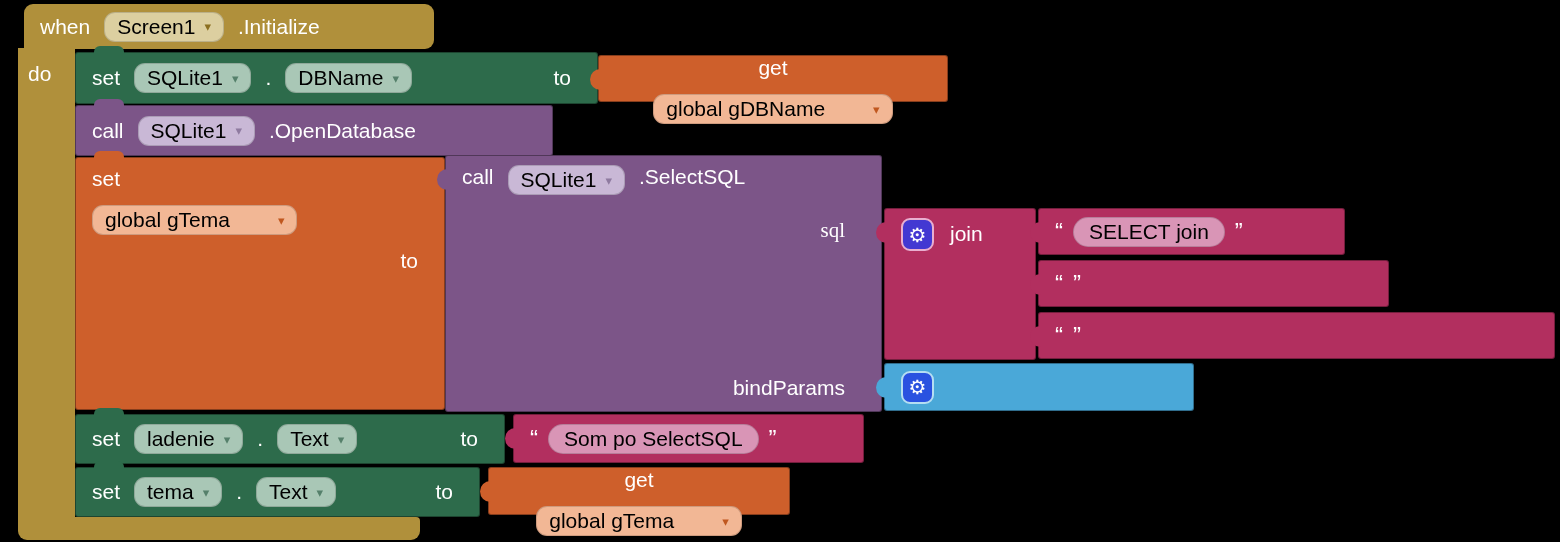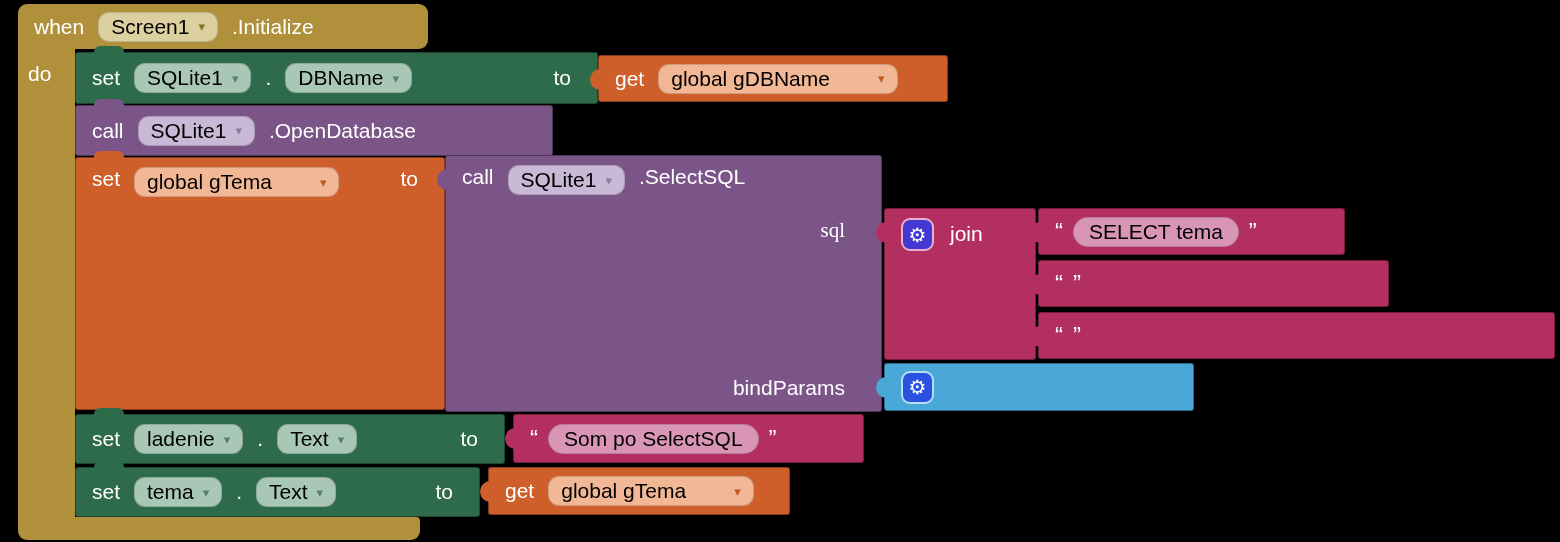--- a/index.html
+++ b/index.html
@@ -8,21 +8,21 @@
     font-family:"Liberation Sans", sans-serif; overflow:hidden;
   }
   .block {
     position:absolute; box-sizing:border-box;
     display:flex; align-items:center; gap:14px; padding:0 16px;
     color:#fff; font-size:21px; border:1px solid rgba(0,0,0,.35); border-radius:3px;
   }
   .gold   { background:#B0903B; border:none; }
   .green  { background:#2D6B4B; }
   .purple { background:#7C5588; }
-  .orange { background:#CE5F2B; }
+  .orange { background:#CE5F2B;flex-direction:column; }
   .magenta{ background:#B22F5F; }
   .blue   { background:#4AA8D8; }
 
   
   .tab::before {
     content:""; position:absolute; top:-7px; left:18px; width:30px; height:9px;
     background:inherit; border-radius:6px 6px 0 0;
   }
   
   .plug::before {
@@ -60,21 +60,21 @@
   .to-right { margin-left:auto; margin-right:10px; }
   .abs { position:absolute; }
   .param { position:absolute; right:36px; color:#fff; font-size:21px; }
   .top-align { align-items:flex-start; padding-top:9px; }
 </style>
 </head>
 <body>
 
 <div class="canvas">
 
-  <div class="block gold" style="left:18px; top:4px; width:410px; height:45px; border-radius:9px 9px 9px 0;">
+  <div class="block gold" style="left:24px; top:4px; width:410px; height:45px; border-radius:9px 9px 9px 0;">
     <span>when</span>
     <span class="pill pill-tan">
       <span>Screen1</span>
       <span class="tri tri-tan">▾</span>
     </span>
     <span>.Initialize</span>
   </div>
   <div class="gold abs" style="left:18px; top:48px; width:57px; height:471px;"></div>
   <div class="gold abs" style="left:18px; top:517px; width:402px; height:23px; border-radius:0 4px 9px 9px;"></div>
   <div class="abs" style="left:28px; top:62px; color:#fff; font-size:21px;">do</div>
@@ -131,21 +131,21 @@
   <div class="block magenta plug top-align" style="left:884px; top:208px; width:152px; height:152px; gap:16px;">
     <span class="gear gear-join">
       <span>⚙</span>
     </span>
     <span style="padding-top:4px;">join</span>
   </div>
 
   <div class="block magenta plug" style="left:1038px; top:208px; width:307px; height:47px; gap:10px;">
     <span class="quote">“</span>
     <span class="pill pill-pink">
-      <span>SELECT tema</span>
+      <span>SELECT join</span>
     </span>
     <span class="quote">”</span>
   </div>
   <div class="block magenta plug" style="left:1038px; top:260px; width:351px; height:47px; gap:10px;">
     <span class="quote">“</span>
     <span class="quote">”</span>
   </div>
   <div class="block magenta plug" style="left:1038px; top:312px; width:517px; height:47px; gap:10px;">
     <span class="quote">“</span>
     <span class="quote">”</span>

